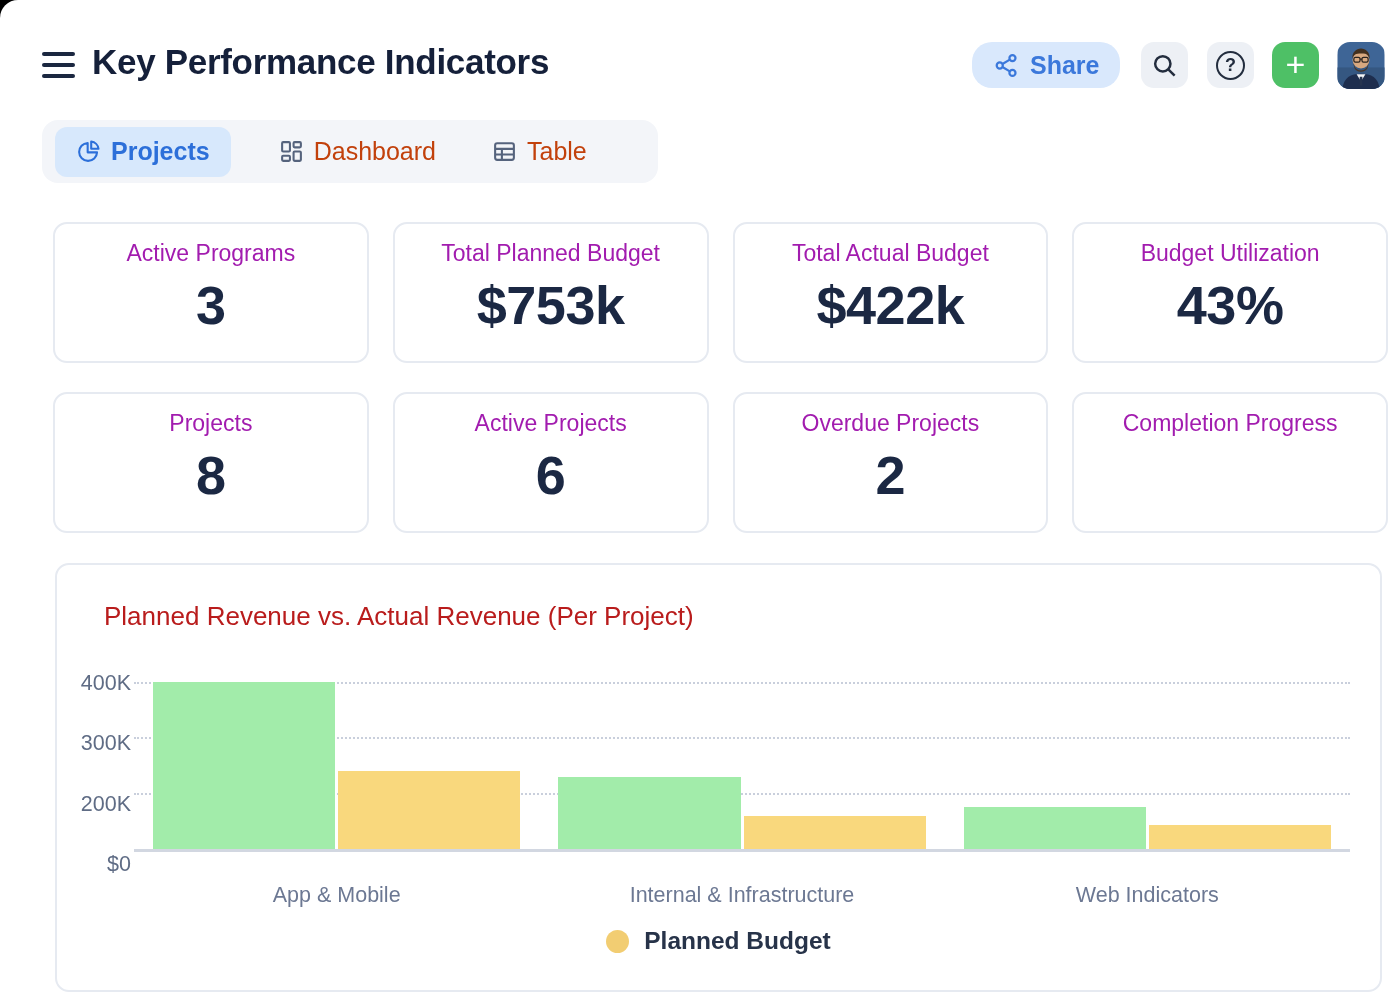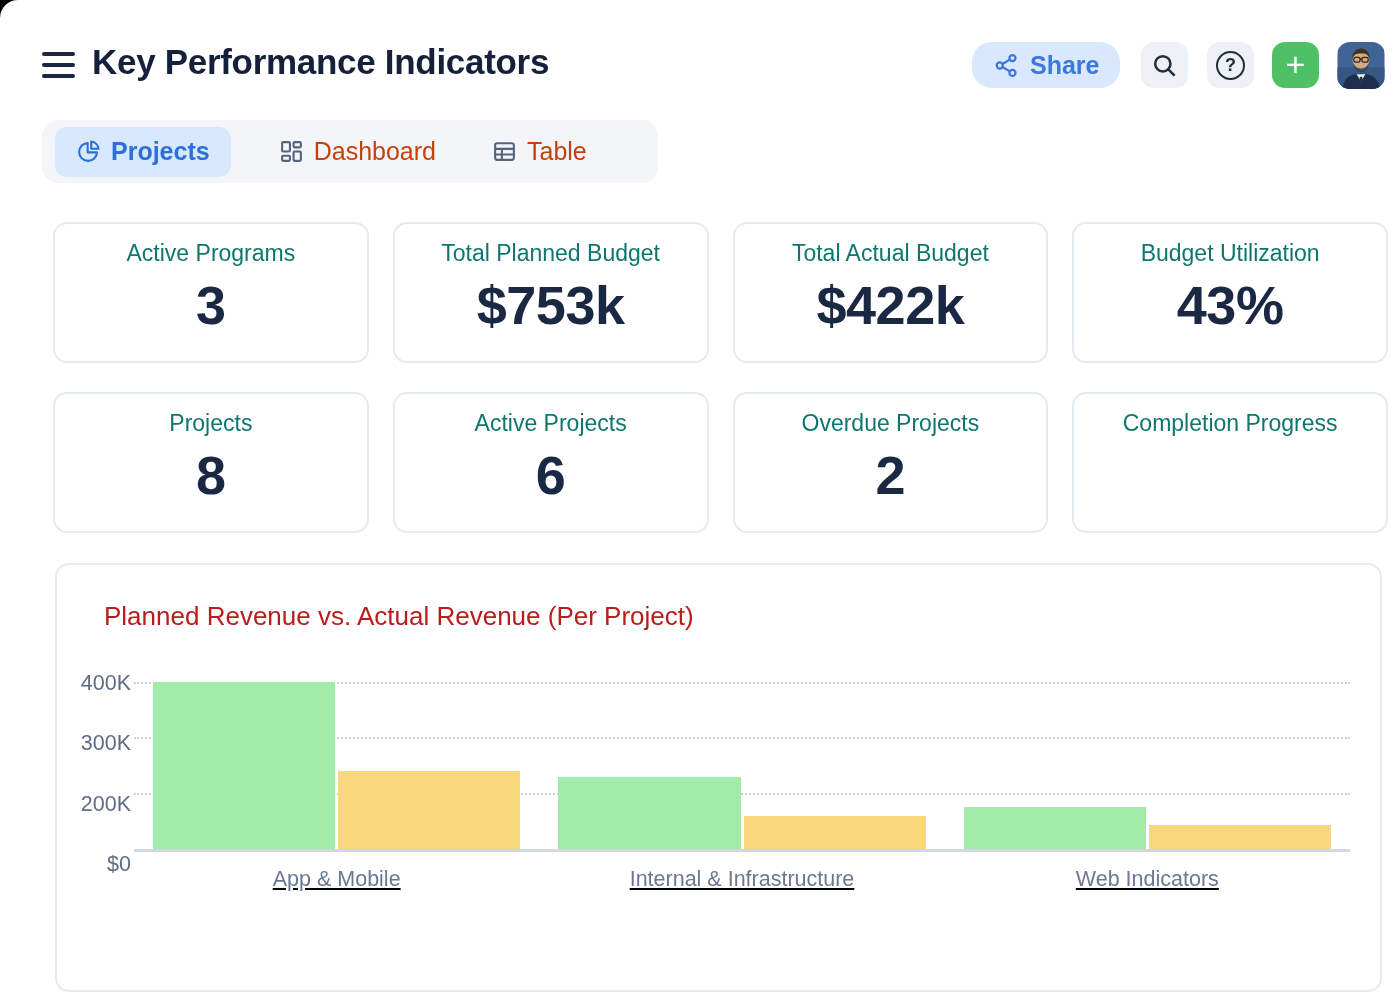--- a/index.html
+++ b/index.html
@@ -39,39 +39,39 @@
   .tab { display:flex; align-items:center; gap:10px; font-size:25px; font-weight:500;
     color:#c2410c; cursor:pointer; padding:0 8px; }
   .tab.active { background:#d7e8fc; border-radius:12px; height:50px; padding:0 21px;
     color:#2c6fd9; font-weight:600; }
 
   
   .kpi-grid { position:absolute; left:53px; top:222px; width:1335px;
     display:grid; grid-template-columns:repeat(4,1fr); column-gap:24px; row-gap:29px; }
   .kpi-card { height:141px; background:#fff; border:2px solid #e6eaf1; border-radius:14px;
     display:flex; flex-direction:column; align-items:center; }
-  .kpi-label { margin-top:16px; font-size:23px; font-weight:500; color:#0f766e; }
+  .kpi-label { margin-top:16px; font-size:23px; font-weight:500; color:#a21caf; }
   .kpi-value { margin-top:7px; font-size:54px; font-weight:700; color:#1b2843; letter-spacing:-0.5px; }
 
   
   .chart-card { position:absolute; left:55px; top:563px; width:1327px; height:429px;
     background:#fff; border:2px solid #e6eaf1; border-radius:14px; }
   .chart-title { position:absolute; left:47px; top:36px; font-size:26px; font-weight:500; color:#b91c1c; }
   .ylab { position:absolute; left:0; width:74px; text-align:right; font-size:21.5px; color:#5f6c85; }
   .ylab.t3 { top:106px; } .ylab.t2 { top:166px; } .ylab.t1 { top:227px; } .ylab.t0 { top:287px; }
   .gridline { position:absolute; left:77px; width:1216px; height:0;
     border-top:2.5px dotted #c9cfdc; }
   .gridline.g3 { top:117px; } .gridline.g2 { top:172px; } .gridline.g1 { top:228px; }
   .baseline { position:absolute; left:77px; top:284px; width:1216px; height:3px; background:#d2d7e1; }
   .plot { position:absolute; left:77px; top:117px; width:1216px; height:167px;
     display:flex; z-index:2; }
   .bar-group { flex:1; display:flex; align-items:flex-end; justify-content:center;
     gap:3px; padding:0 19px; }
   .bar { flex:1; }
-  .cats { position:absolute; left:77px; top:302px; width:1216px; display:flex;text-decoration:underline; }
+  .cats { position:absolute; left:77px; top:318px; width:1216px; display:flex; }
   .cat-label { flex:1; text-align:center; font-size:21.5px; color:#6c7893; }
   .legend { position:absolute; left:0; top:362px; width:100%;
     display:flex; justify-content:center; gap:64px; }
   .legend-item { display:flex; align-items:center; gap:15px; }
   .legend-dot { width:23px; height:23px; border-radius:50%; }
   .legend-label { font-size:24.5px; font-weight:600; color:#273349; }
 </style>
 </head>
 <body>
 
@@ -225,16 +225,20 @@
         </div>
       </div>
 
     <div class="cats">
       <span class="cat-label">App &amp; Mobile</span>
       <span class="cat-label">Internal &amp; Infrastructure</span>
       <span class="cat-label">Web Indicators</span>
     </div>
 
     <div class="legend">
+      <div class="legend-item">
+        <span class="legend-dot" style="background: rgb(242, 205, 114);"></span>
+        <span class="legend-label">Planned Budget</span>
+      </div>
     </div>
   </div>
 
 </div>
 
 </body></html>

